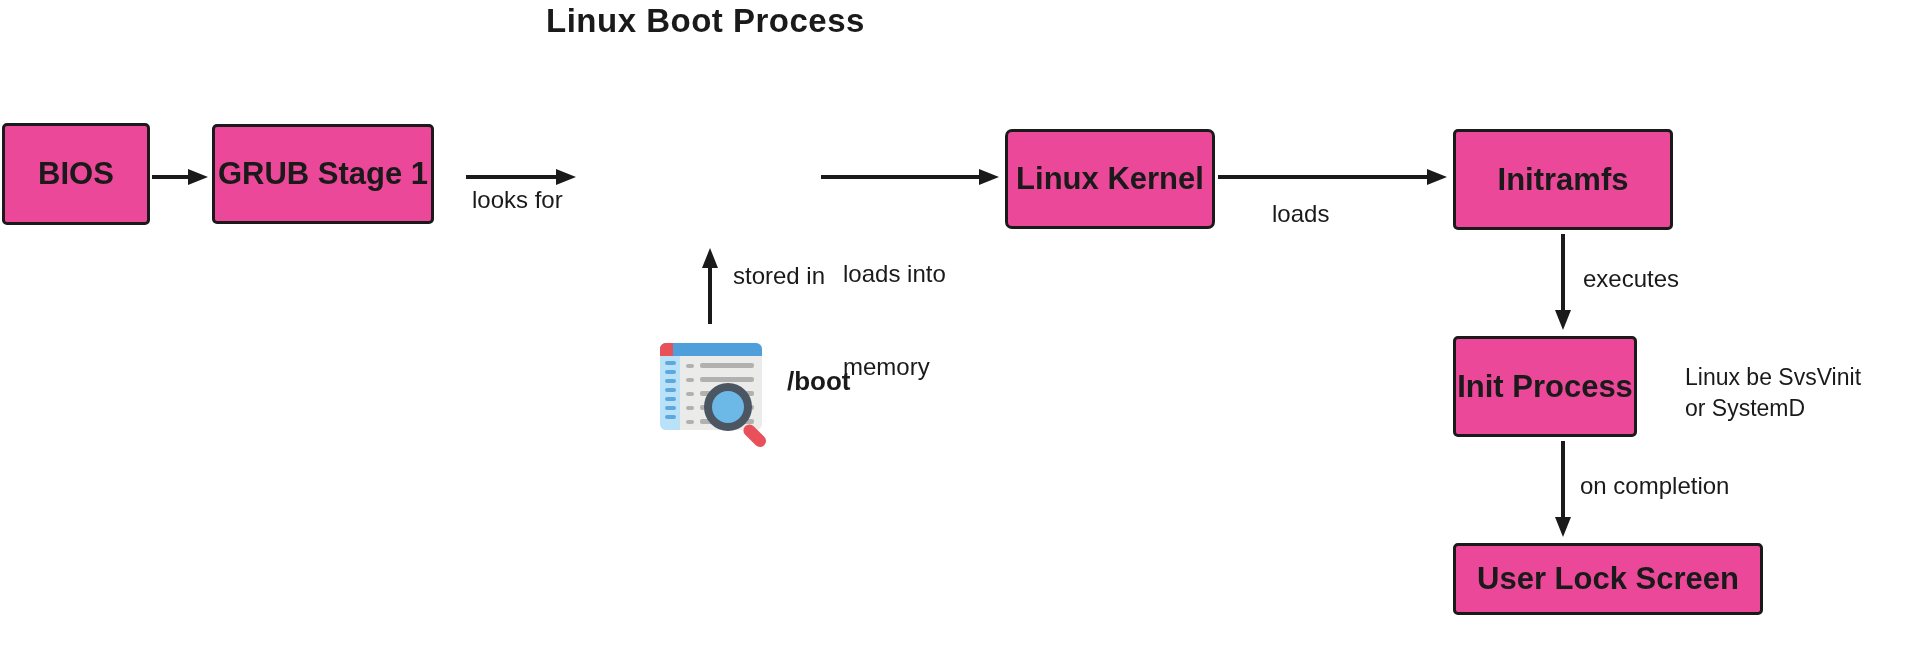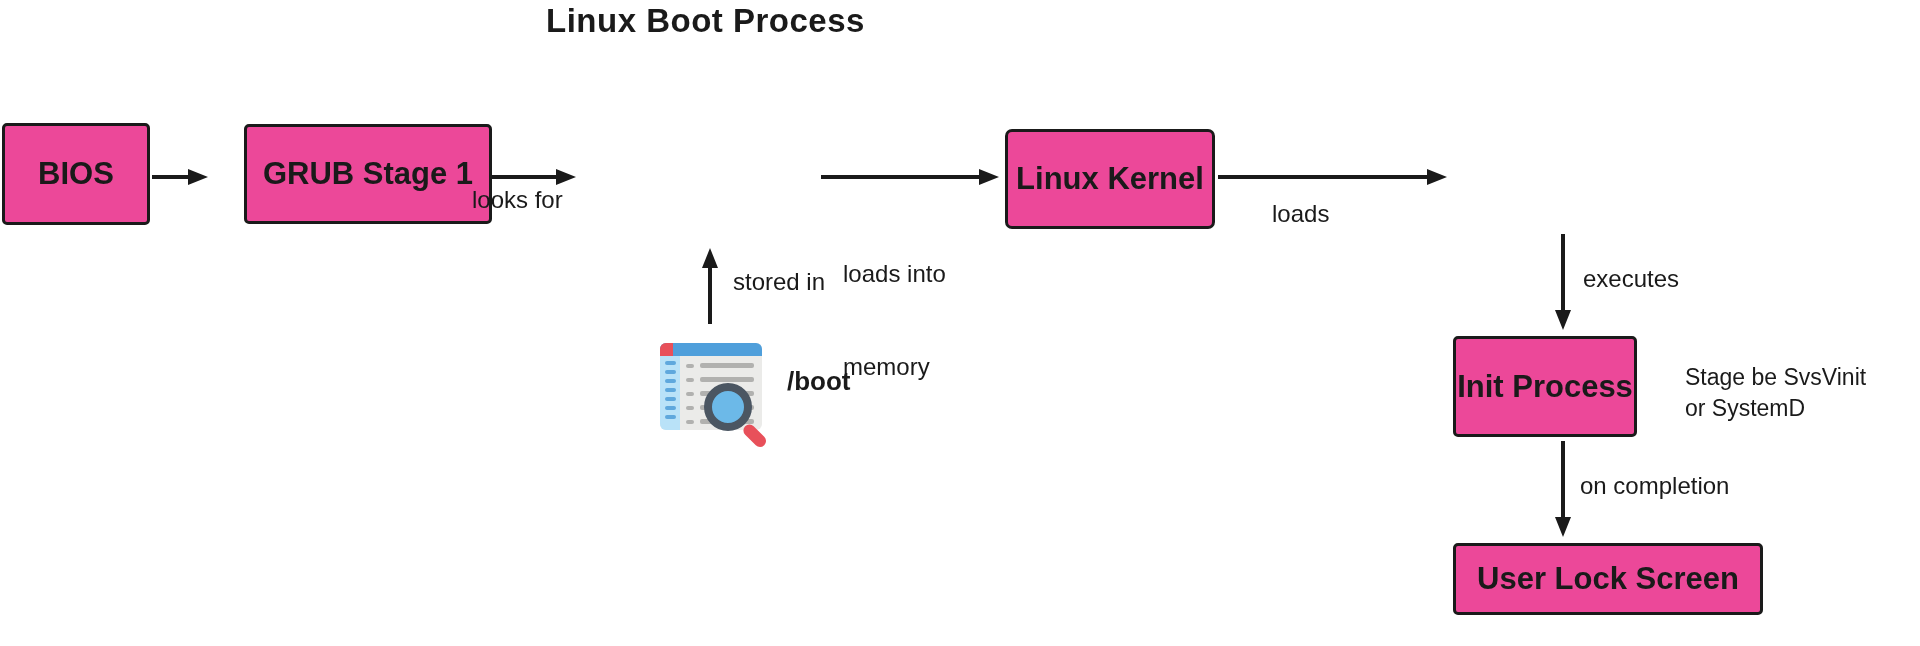--- a/index.html
+++ b/index.html
@@ -67,41 +67,44 @@
     <path d="M821,177 L981,177" stroke="#1a1a1a" stroke-width="4" marker-end="url(#ah)"></path>
     <path d="M1218,177 L1429,177" stroke="#1a1a1a" stroke-width="4" marker-end="url(#ah)"></path>
     <path d="M1563,234 L1563,312" stroke="#1a1a1a" stroke-width="4" marker-end="url(#ah)"></path>
     <path d="M1563,441 L1563,519" stroke="#1a1a1a" stroke-width="4" marker-end="url(#ah)"></path>
     <path d="M710,324 L710,266" stroke="#1a1a1a" stroke-width="4" marker-end="url(#ah)"></path>
   </svg>
 
   <div class="node" style="left:2px;top:123px;width:148px;height:102px;">
     <span>BIOS</span>
   </div>
-  <div class="node" style="left:212px;top:124px;width:248px;height:100px;margin-left:32px;">
+  <div class="node" style="left:212px;top:124px;width:222px;height:100px;">
     <span>GRUB Stage 1</span>
   </div>
   <div class="node" style="left:1005px;top:129px;width:210px;height:100px;border-radius:7px;">
     <span>Linux Kernel</span>
+  </div>
+  <div class="node" style="left:1453px;top:129px;width:220px;height:101px;">
+    <span>Initramfs</span>
   </div>
   <div class="node" style="left:1453px;top:336px;width:184px;height:101px;text-align:right;">
     <span>Init Process</span>
   </div>
   <div class="node" style="left:1453px;top:543px;width:310px;height:72px;">
     <span>User Lock Screen</span>
   </div>
 
   <div class="elabel" style="left:472px;top:184px;">looks for</div>
   <div class="elabel" style="left:843px;top:196px;">
     <div>loads into</div>
     <div>memory</div>
   </div>
   <div class="elabel" style="left:1272px;top:198px;">loads</div>
   <div class="elabel" style="left:1583px;top:263px;">executes</div>
-  <div class="elabel" style="left:733px;top:266px;">stored in</div>
+  <div class="elabel" style="left:733px;top:260px;">stored in</div>
   <div class="elabel" style="left:1580px;top:470px;">on completion</div>
 
   <div class="boot-icon">
     <div class="doc">
       <div class="doc-topbar">
         <div class="doc-topbar-red"></div>
       </div>
       <div class="doc-sidebar">
         <i></i>
           <i></i>
@@ -133,17 +136,17 @@
             <b></b>
           </div>
       </div>
     </div>
     <div class="mag-handle"></div>
     <div class="mag-ring"></div>
   </div>
   <div class="boot-label">/boot</div>
 
   <div class="note">
-    <div>Stage be SvsVinit</div>
+    <div>Linux be SvsVinit</div>
     <div>or SystemD</div>
   </div>
 
 </div>
 
 </body></html>

